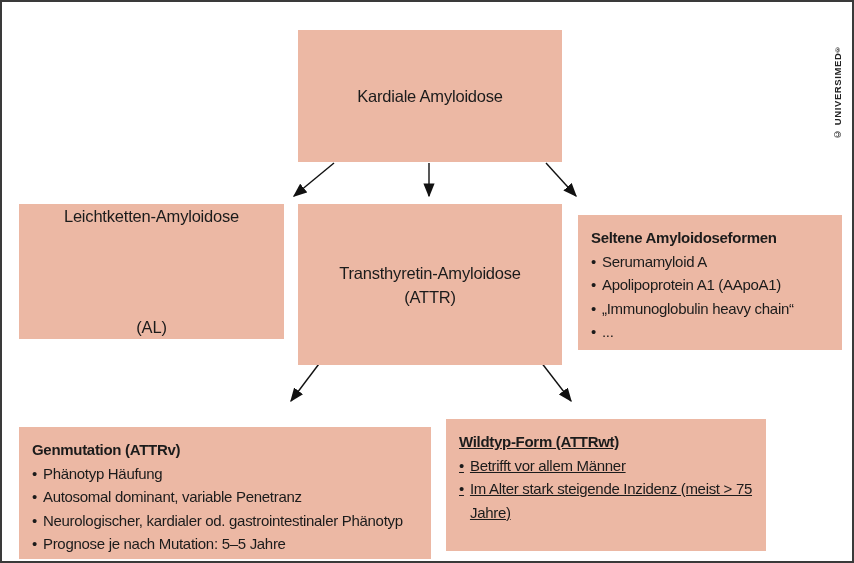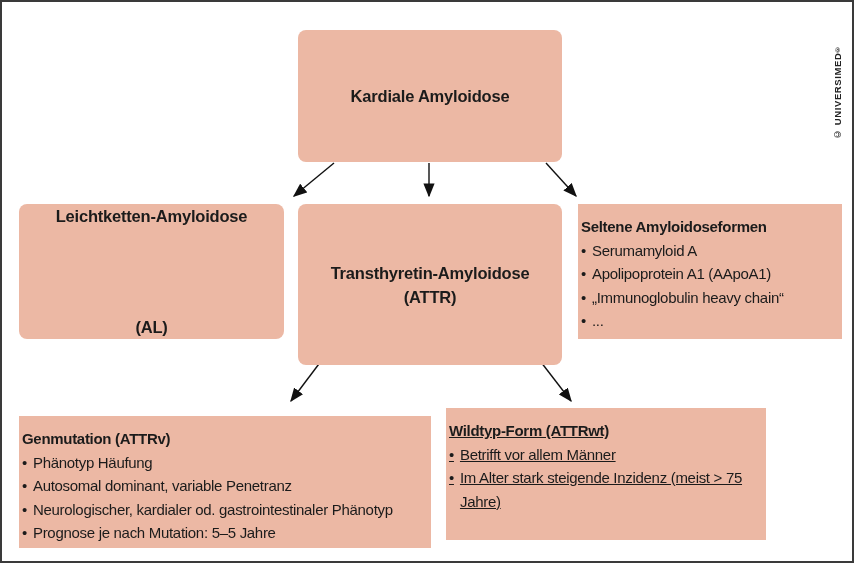--- a/index.html
+++ b/index.html
@@ -4,23 +4,23 @@
 <style>
   html,body{margin:0;padding:0;background:#fff;}
   .page{
     position:relative;width:854px;height:563px;background:#ffffff;
     border:2px solid #3a3a3a;box-sizing:border-box;overflow:hidden;
     font-family:"Liberation Sans",sans-serif;color:#1b1b1b;
   }
   .box{position:absolute;background:#ecb8a4;box-sizing:border-box;}
   .center{
     display:flex;flex-direction:column;align-items:center;justify-content:center;
-    text-align:center;font-weight:700;font-size:16.5px;line-height:24px;letter-spacing:-0.2px;border-radius:8px;
+    text-align:center;font-weight:400;font-size:16.5px;line-height:24px;letter-spacing:-0.2px;
   }
-  .list{padding:11px 10px 0 3px;font-size:15px;line-height:23.5px;letter-spacing:-0.3px;}
+  .list{padding:11px 10px 0 13px;font-size:15px;line-height:23.5px;letter-spacing:-0.3px;margin-top:11px;}
   .list .title{font-weight:700;}
   .li{display:flex;align-items:flex-start;}
   .dot{margin-right:6px;}
   .arrows{position:absolute;left:0;top:0;width:854px;height:563px;pointer-events:none;}
   .watermark{
     position:absolute;top:8px;right:9px;height:130px;
     writing-mode:vertical-rl;transform:rotate(180deg);
     font-size:9.5px;font-weight:700;letter-spacing:0.6px;color:#222;
     display:flex;align-items:center;
   }

